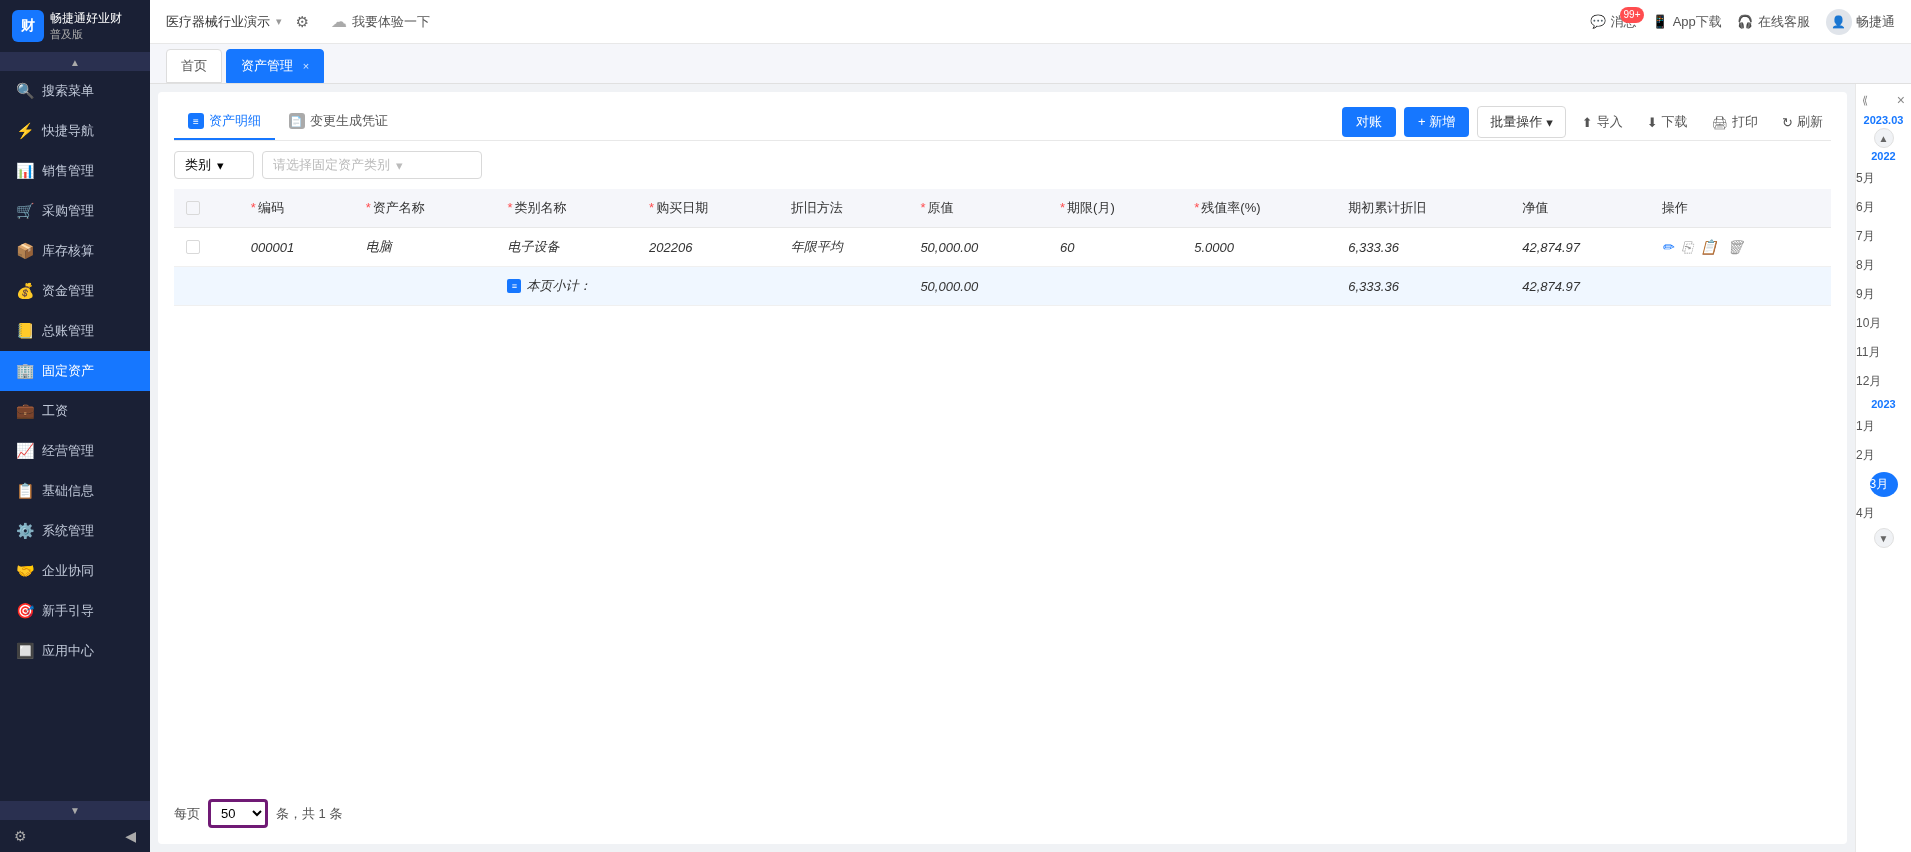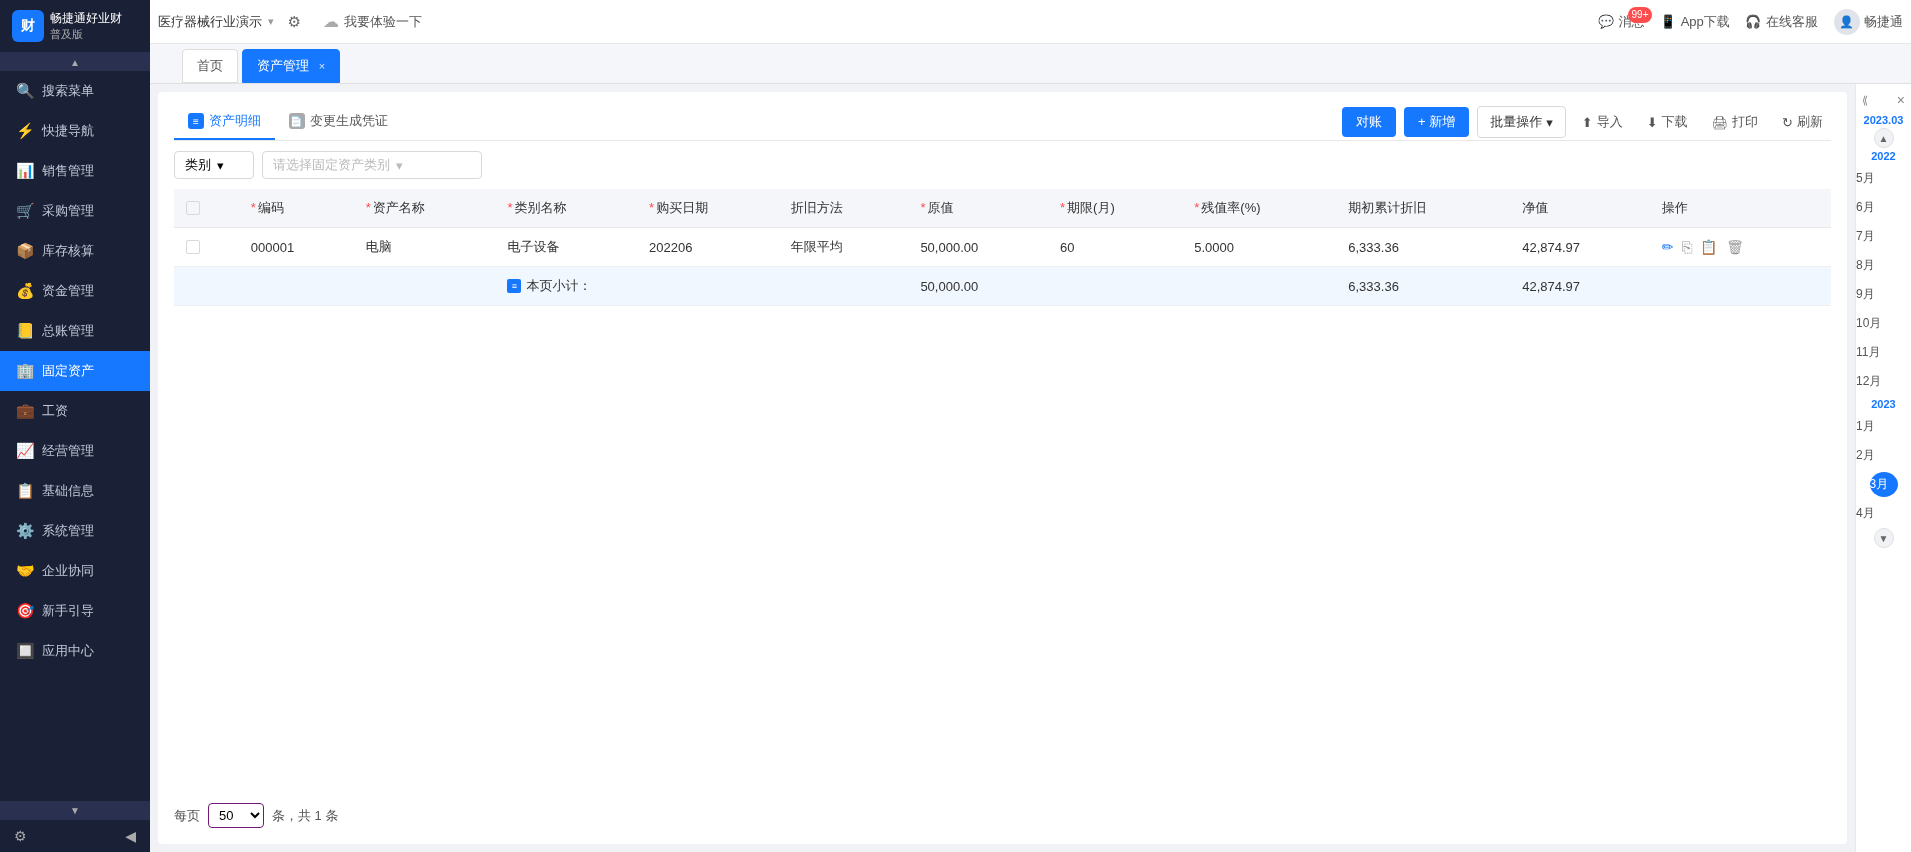--- a/index.html
+++ b/index.html
@@ -80,21 +80,21 @@
       height: 100%;
       overflow: hidden;
     }
 
     
     .topbar {
       background: #fff;
       height: 44px;
       display: flex;
       align-items: center;
-      padding: 0 8px;
+      padding: 0 16px;
       border-bottom: 1px solid #e8e8e8;
       gap: 10px;
     }
     .topbar-company {
       display: flex;
       align-items: center;
       gap: 6px;
       color: #333;
       font-size: 13px;
       cursor: pointer;
@@ -153,21 +153,21 @@
       color: #888;
       font-size: 12px;
     }
 
     
     .tabbar {
       background: #f5f6fa;
       height: 40px;
       display: flex;
       align-items: flex-end;
-      padding: 0 32px;
+      padding: 0 16px;
       border-bottom: 1px solid #e0e0e0;
       gap: 4px;
     }
     .tab {
       padding: 7px 14px;
       font-size: 13px;
       cursor: pointer;
       border-radius: 4px 4px 0 0;
       color: #555;
       background: transparent;
@@ -316,20 +316,21 @@
       color: #333;
       border-bottom: 1px solid #e8e8e8;
       white-space: nowrap;
     }
     th .required { color: #ff4d4f; margin-right: 2px; }
     td {
       padding: 10px 12px;
       border-bottom: 1px solid #f0f0f0;
       color: #333;
       white-space: nowrap;
+      font-style: italic;
     }
     .subtotal-row td {
       background: #f0f7ff;
       font-weight: 500;
     }
     .subtotal-label {
       display: flex;
       align-items: center;
       gap: 5px;
     }
@@ -361,21 +362,21 @@
     
     .pagination {
       display: flex;
       align-items: center;
       gap: 8px;
       padding: 8px 0 4px;
       font-size: 13px;
       color: #555;
     }
     .page-select {
-      border: 1px solid #701a75;
+      border: 3px solid #701a75;
       border-radius: 4px;
       padding: 3px 6px;
       font-size: 13px;
       background: #fff;
       cursor: pointer;
     }
 
     
     .right-panel {
       width: 56px;

